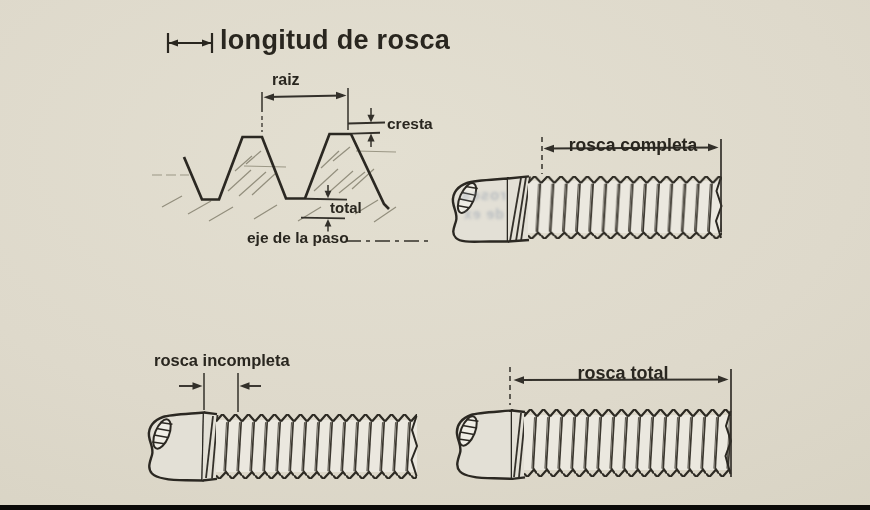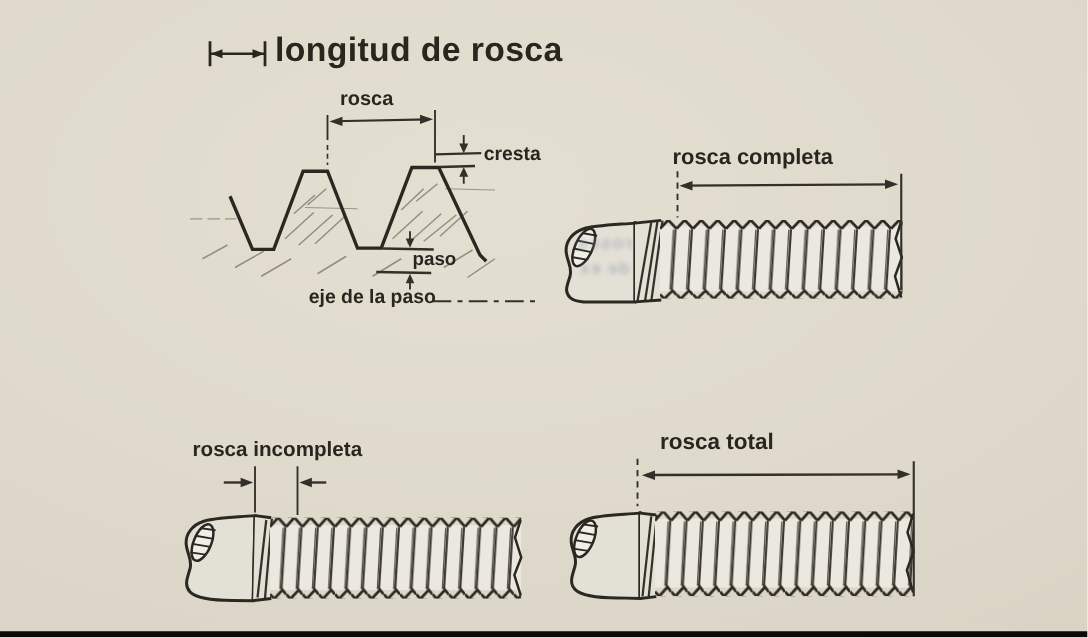--- a/index.html
+++ b/index.html
@@ -7,21 +7,21 @@
   #stage{
     position:relative;width:870px;height:510px;overflow:hidden;
     background:radial-gradient(120% 120% at 42% 30%, #e3dfd1 0%, #ded9cb 45%, #d7d2c2 82%, #cdc7b6 100%);
     padding-left:24px;
   }
   svg{position:absolute;left:0;top:0;}
   .lbl{
     position:absolute;font-weight:bold;color:#29261f;white-space:nowrap;
     font-family:"Liberation Sans",sans-serif;line-height:1.05;
   }
-  .lbl.center{}
+  .lbl.center{text-align:center;margin-top:20px;}
   #title-label{font-size:27px;letter-spacing:.3px;}
   #paso-label{font-size:16px;}
   #cresta-label{font-size:15.5px;}
   #raiz-label{font-size:15px;}
   #eje-label{font-size:15.5px;}
   #completa-label{font-size:17.5px;}
   #incompleta-label{font-size:16.5px;}
   #total-label{font-size:18px;}
   .ghost{
     position:absolute;font-weight:bold;color:#8d99ab;opacity:.5;
@@ -216,23 +216,23 @@
         <path d="M731,369 L731,477" stroke-width="1.7"></path>
         <path d="M517,380 L725,379.5" stroke-width="1.9"></path>
         <path d="M513.5,380.1 L524,376.3 L524,383.9 Z" fill="#33302a" stroke="none"></path>
         <path d="M728.5,379.4 L718,375.6 L718,383.2 Z" fill="#33302a" stroke="none"></path>
       </g>
     </g>
   </svg>
 
   <div class="lbl" id="title-label" style="left:220px;top:26px;">longitud de rosca</div>
 
-  <div class="lbl" id="paso-label" style="left:272px;top:72px;">rosca</div>
+  <div class="lbl" id="paso-label" style="left:272px;top:72px;">raiz</div>
   <div class="lbl" id="cresta-label" style="left:387px;top:116px;text-align:center;">cresta</div>
-  <div class="lbl" id="raiz-label" style="left:330px;top:200px;">paso</div>
+  <div class="lbl" id="raiz-label" style="left:330px;top:200px;">total</div>
   <div class="lbl" id="eje-label" style="left:247px;top:230px;">eje de la paso</div>
 
   <div class="lbl center" id="completa-label" style="left:538px;top:116px;width:190px;">rosca completa</div>
   <div class="lbl center" id="total-label" style="left:528px;top:344px;width:190px;">rosca total</div>
   <div class="lbl" id="incompleta-label" style="left:154px;top:352px;">rosca incompleta</div>
 
   <div class="ghost" style="left:461px;top:186px;">rosca</div>
   <div class="ghost" style="left:463px;top:206px;font-size:14px;">de ex</div>
 
   <div id="bottom-bar" style="background: rgb(11, 10, 8);"></div>

